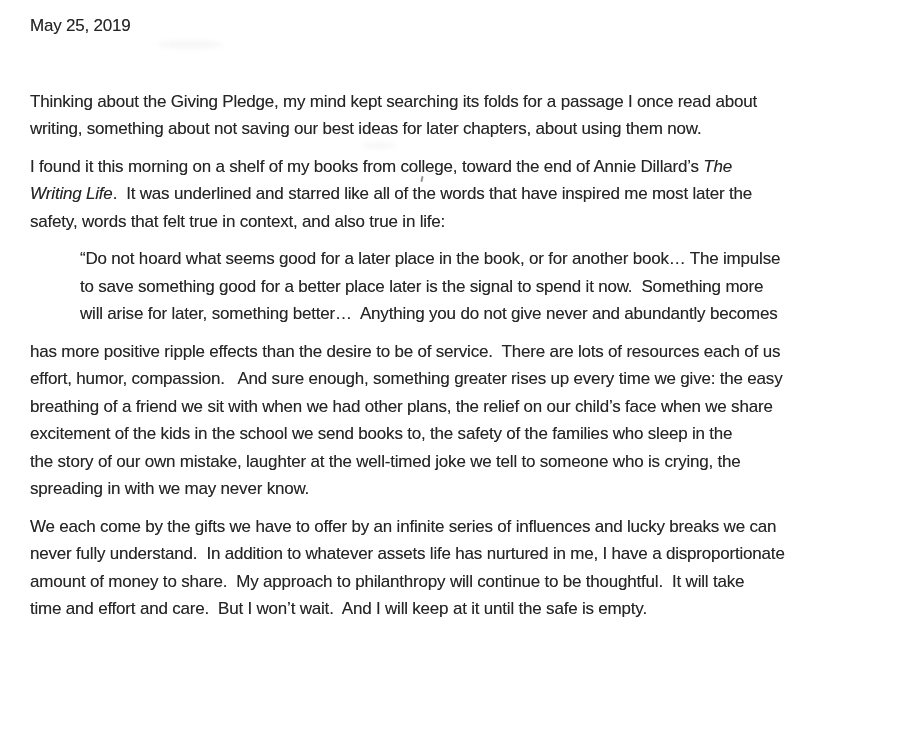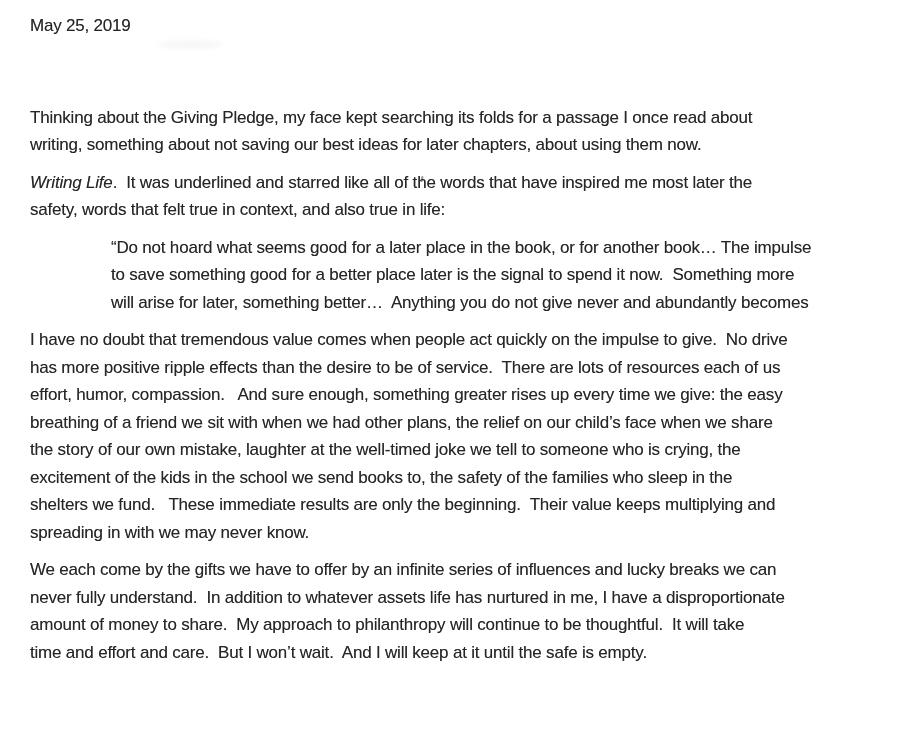--- a/index.html
+++ b/index.html
@@ -15,35 +15,35 @@
     overflow: hidden;
     font-family: "Liberation Sans", "DejaVu Sans", sans-serif;
     color: #262626;
     box-sizing: border-box;
     padding: 12px 30px 0 30px;
   }
   .letter-date {
     font-size: 17px;
     line-height: 27.5px;
     letter-spacing: -0.2px;
-    margin: 0 0 64px 0;
+    margin: 0 0 48px 0;
     white-space: pre;
     text-shadow: 0 0 0.5px rgba(40,40,40,0.45);
   }
   .letter-body { display: block; }
   .block {
     font-size: 17px;
     line-height: 27.5px;
     letter-spacing: -0.2px;
     margin: 0 0 10px 0;
     text-shadow: 0 0 0.5px rgba(40,40,40,0.45);
   }
   p.block { margin-left: 0; }
   blockquote.block {
-    margin: 2px 16px 10px 81px;
+    margin: 2px 16px 10px 50px;
   }
   .text-line {
     display: block;
     white-space: pre;
   }
   .text-line em { font-style: italic; }
   .scan-artifact {
     position: absolute;
     pointer-events: none;
   }
@@ -71,40 +71,39 @@
 
 <div class="page">
   <div class="scan-artifact smudge-1"></div>
   <div class="scan-artifact smudge-2"></div>
   <div class="scan-artifact smudge-3"></div>
 
   <div class="letter-date">May 25, 2019</div>
 
   <div class="letter-body">
       <p class="block paragraph">
-        <span class="text-line"><span>Thinking about the Giving Pledge, my face kept searching its folds for a passage I once read about</span></span>
+        <span class="text-line"><span>Thinking about the Giving Pledge, my mind kept searching its folds for a passage I once read about</span></span>
         <span class="text-line"><span>writing, something about not saving our best ideas for later chapters, about using them now.</span></span>
       </p>
       <p class="block paragraph">
+        <span class="text-line"><span>I found it this morning on a shelf of my books from college, toward the end of Annie Dillard’s </span><em>The</em></span>
         <span class="text-line"><em>Writing Life</em><span>.  It was underlined and starred like all of the words that have inspired me most later the</span></span>
         <span class="text-line"><span>safety, words that felt true in context, and also true in life:</span></span>
       </p>
       <blockquote class="block blockquote">
         <span class="text-line"><span>“Do not hoard what seems good for a later place in the book, or for another book… The impulse</span></span>
         <span class="text-line"><span>to save something good for a better place later is the signal to spend it now.  Something more</span></span>
         <span class="text-line"><span>will arise for later, something better…  Anything you do not give never and abundantly becomes</span></span>
       </blockquote>
       <p class="block paragraph">
-        <span class="text-line"><span>I have no doubt that tremendous value comes when people act quickly on the impulse to give.  No drive</span></span>
         <span class="text-line"><span>has more positive ripple effects than the desire to be of service.  There are lots of resources each of us</span></span>
         <span class="text-line"><span>effort, humor, compassion.   And sure enough, something greater rises up every time we give: the easy</span></span>
         <span class="text-line"><span>breathing of a friend we sit with when we had other plans, the relief on our child’s face when we share</span></span>
+        <span class="text-line"><span>excitement of the kids in the school we send books to, the safety of the families who sleep in the</span></span>
         <span class="text-line"><span>the story of our own mistake, laughter at the well-timed joke we tell to someone who is crying, the</span></span>
-        <span class="text-line"><span>excitement of the kids in the school we send books to, the safety of the families who sleep in the</span></span>
-        <span class="text-line"><span>shelters we fund.   These immediate results are only the beginning.  Their value keeps multiplying and</span></span>
         <span class="text-line"><span>spreading in with we may never know.</span></span>
       </p>
       <p class="block paragraph">
         <span class="text-line"><span>We each come by the gifts we have to offer by an infinite series of influences and lucky breaks we can</span></span>
         <span class="text-line"><span>never fully understand.  In addition to whatever assets life has nurtured in me, I have a disproportionate</span></span>
         <span class="text-line"><span>amount of money to share.  My approach to philanthropy will continue to be thoughtful.  It will take</span></span>
         <span class="text-line"><span>time and effort and care.  But I won’t wait.  And I will keep at it until the safe is empty.</span></span>
       </p>
     </div>
 </div>

